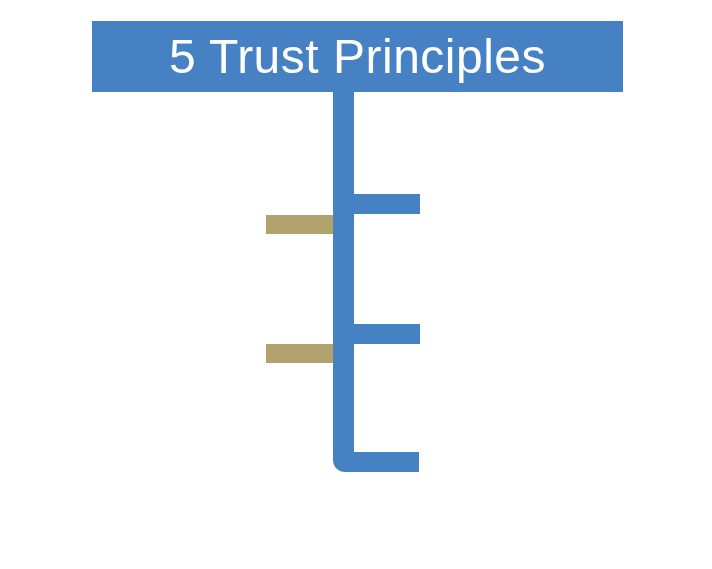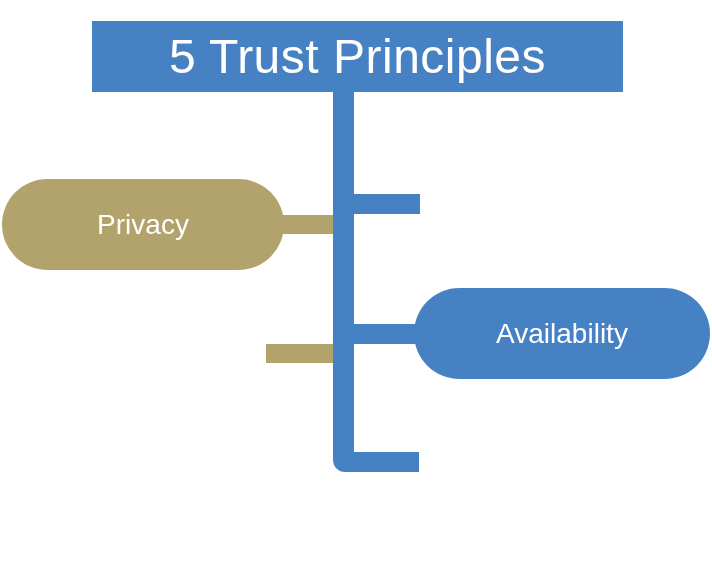--- a/index.html
+++ b/index.html
@@ -94,21 +94,15 @@
   </div>
 
   <div class="conn tan conn-privacy"></div>
   <div class="conn tan conn-processing"></div>
 
   <div class="trunk"></div>
   <div class="elbow"></div>
   <div class="conn blue conn-security"></div>
   <div class="conn blue conn-availability"></div>
 
-  <div class="pill tan node-privacy">
-    <span>Privacy</span>
-  </div>
 
-  <div class="pill blue node-availability">
-    <span>Availability</span>
-  </div>
 
 </div>
 
 </body></html>

